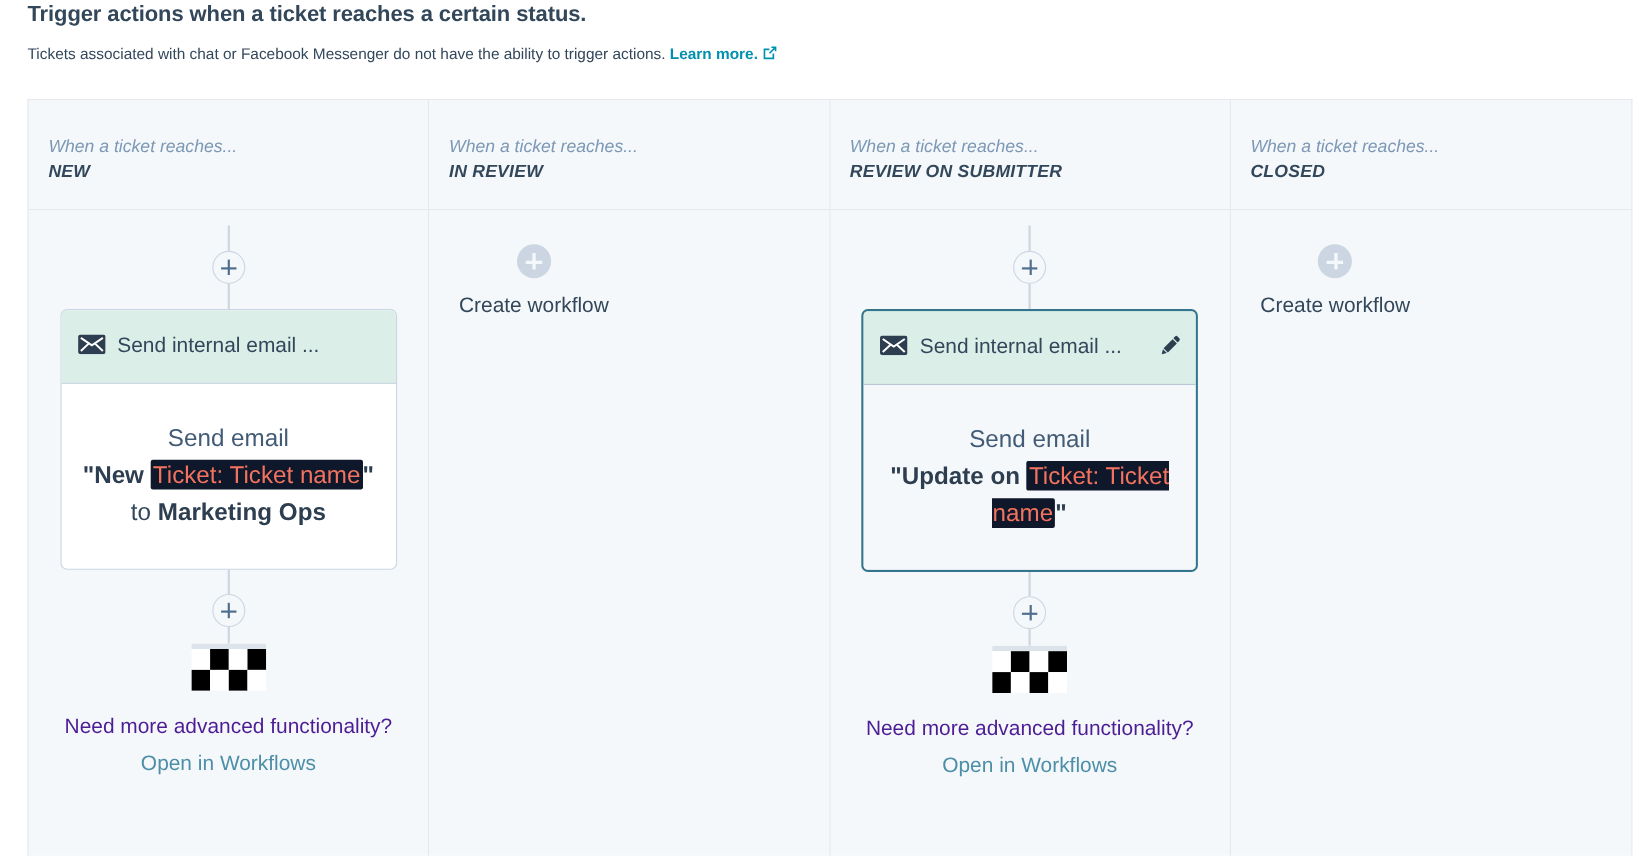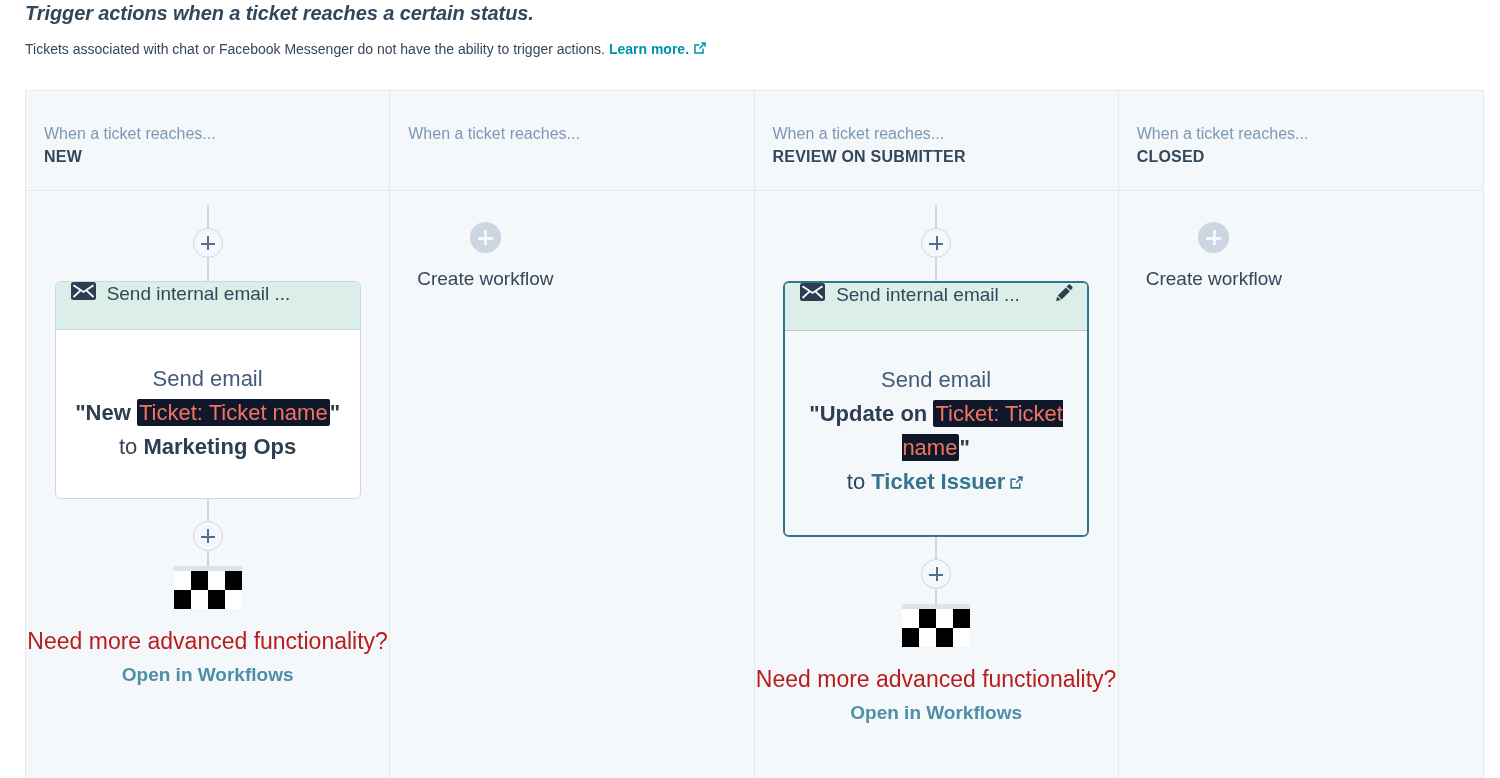--- a/index.html
+++ b/index.html
@@ -15,21 +15,20 @@
 
   
   .intro { padding: 0 0 0 25px; }
   .intro-title {
     font-size: 20px;
     font-weight: bold;
     color: #33475b;
     line-height: 27px;
     padding-top: 0px;
     letter-spacing: -0.1px;
-    font-style: italic;
   }
   .intro-sub {
     font-size: 14px;
     color: #33475b;
     line-height: 26px;
     margin-top: 9px;
   }
   .learn-link {
     color: #0091ae;
     text-decoration: none;
@@ -57,20 +56,21 @@
     flex-direction: column;
     position: relative;
   }
   .col:last-child { border-right: none; }
 
   .col-head {
     height: 100px;
     border-bottom: 1px solid #e5e8ed;
     padding: 32px 0 0 18px;
     flex: 0 0 auto;
+    font-style: italic;
   }
   .col-head-pre {
     font-size: 16px;
     color: #7c98b6;
     line-height: 22px;
   }
   .col-head-name {
     font-size: 16px;
     font-weight: bold;
     color: #33475b;
@@ -139,23 +139,23 @@
     flex: 0 0 auto;
     cursor: pointer;
   }
   .card.selected {
     border: 2px solid #33758d;
     background: #f5f8fa;
   }
   .card-head {
     background: #dbeee8;
     border-bottom: 1px solid #cbd6e2;
-    height: 48px;
-    display: flex;
-    align-items: flex-start;
+    height: 67px;
+    display: flex;
+    align-items: center;
     padding: 0 13px 0 15px;
     gap: 11px;
   }
   .card.selected .card-head { background: #dbeee8; border-bottom-color: #b8c7d6; }
   .env-icon { flex: 0 0 auto; display: block; }
   .card-head-title {
     font-size: 19px;
     color: #33475b;
     line-height: 24px;
     white-space: nowrap;
@@ -187,30 +187,30 @@
     text-decoration: none;
     cursor: pointer;
   }
 
   
   .flag {
     display: block;
     flex: 0 0 auto;
   }
   .need-more {
-    font-size: 23px;
-    color: #b91c1c;
+    font-size: 19px;
+    color: #4c1d95;
     line-height: 28px;
     margin-top: 14px;
     text-align: center;
   }
   .open-wf {
     font-size: 19px;
     color: #4d8fa8;
-    font-weight: bold;
+    font-weight: normal;
     line-height: 28px;
     margin-top: 6px;
     text-align: center;
     text-decoration: none;
     cursor: pointer;
   }
 </style>
 </head>
 <body>
 
@@ -272,20 +272,21 @@
             </svg></span>
 
         <div class="need-more">Need more advanced functionality?</div>
         <a class="open-wf" href="#">Open in Workflows</a>
       </div>
     </div>
 
     <div class="col">
       <div class="col-head">
         <div class="col-head-pre">When a ticket reaches...</div>
+        <div class="col-head-name">IN REVIEW</div>
       </div>
       <div class="col-body">
         <div class="create-wf">
           <span class="plus-filled"></span>
           <span class="create-wf-label">Create workflow</span>
         </div>
       </div>
     </div>
 
     <div class="col">
@@ -308,24 +309,20 @@
             <span class="card-head-title">Send internal email ...</span>
             <span class="pencil-btn"><svg width="20" height="20" viewBox="0 0 20 20">
                   <path d="M14.2 1.9a1.6 1.6 0 0 1 2.3 0l1.6 1.6a1.6 1.6 0 0 1 0 2.3l-1.5 1.5-3.9-3.9z" fill="#2d3e50"></path>
                   <path d="M12.0 4.4l3.9 3.9-8.2 8.2-3.9-3.9z" fill="#2d3e50"></path>
                   <path d="M3.2 13.4l3.5 3.5-4.6 1.1z" fill="#2d3e50"></path>
                 </svg></span>
           </div>
           <div class="card-body">
             <div class="cb-line1">Send email</div>
             <div><span class="quote">"</span><span class="cb-strong">Update on</span> <span class="token">Ticket: Ticket name</span><span class="quote">"</span></div>
-            <div><span>to</span> <a class="issuer-link" href="#">Ticket Issuer</a><span class="ext-icon"><svg width="17" height="17" viewBox="0 0 16 16">
-                    <path d="M2.2 4.2h5.2v1.5H3.7v6.6h6.6V8.6h1.5v5.2H2.2z" fill="#33758d"></path>
-                    <path d="M9.3 2.2h4.5v4.5h-1.5V4.76l-4.2 4.2-1.06-1.06 4.2-4.2H9.3z" fill="#33758d"></path>
-                  </svg></span></div>
           </div>
         </div>
 
         <div class="conn" style="height:22px"></div>
         <div class="plus-node"></div>
         <div class="conn" style="height:15px"></div>
 
         <span class="flag"><svg width="68" height="43" viewBox="0 0 68 43">
               <rect x="0" y="0" width="68" height="5" fill="#dde3ea"></rect>
               <rect x="0" y="5" width="17" height="19" fill="#ffffff"></rect>

